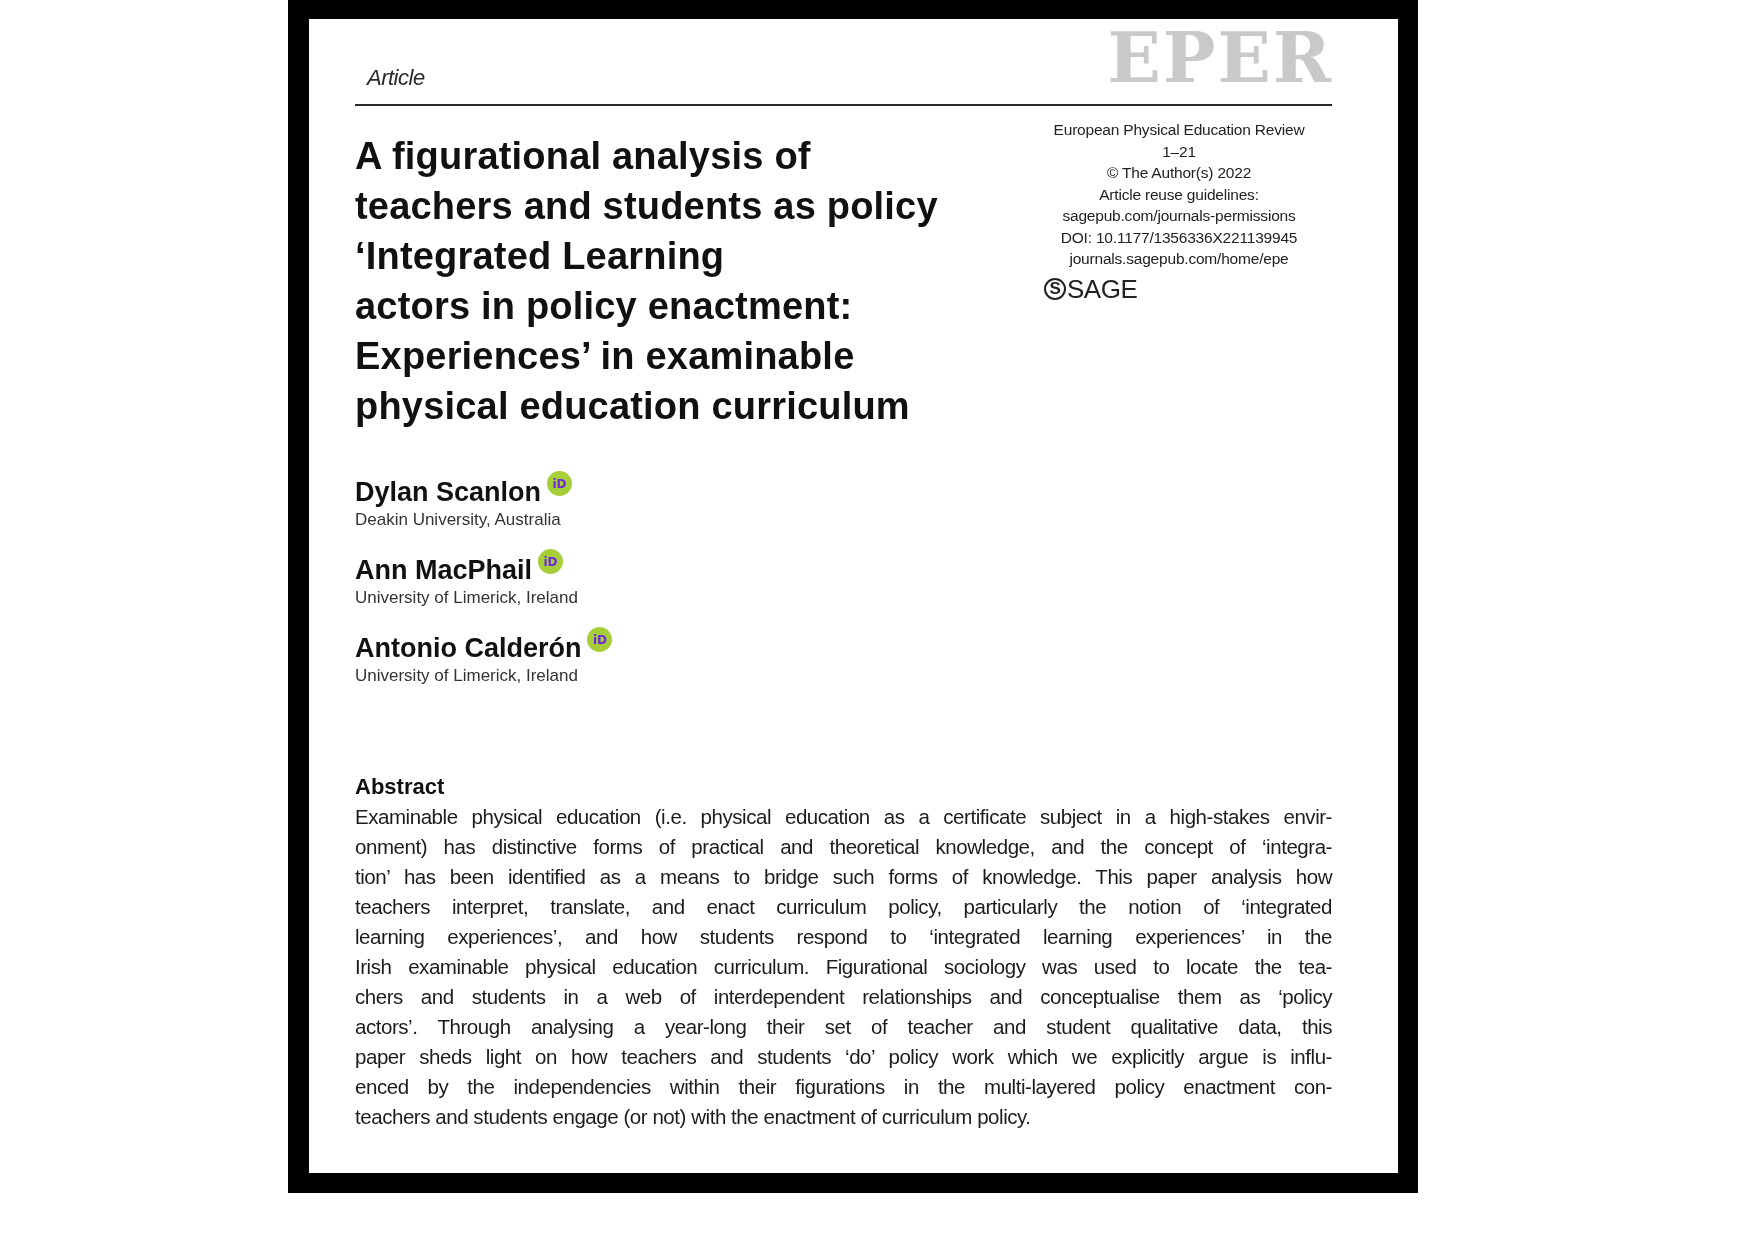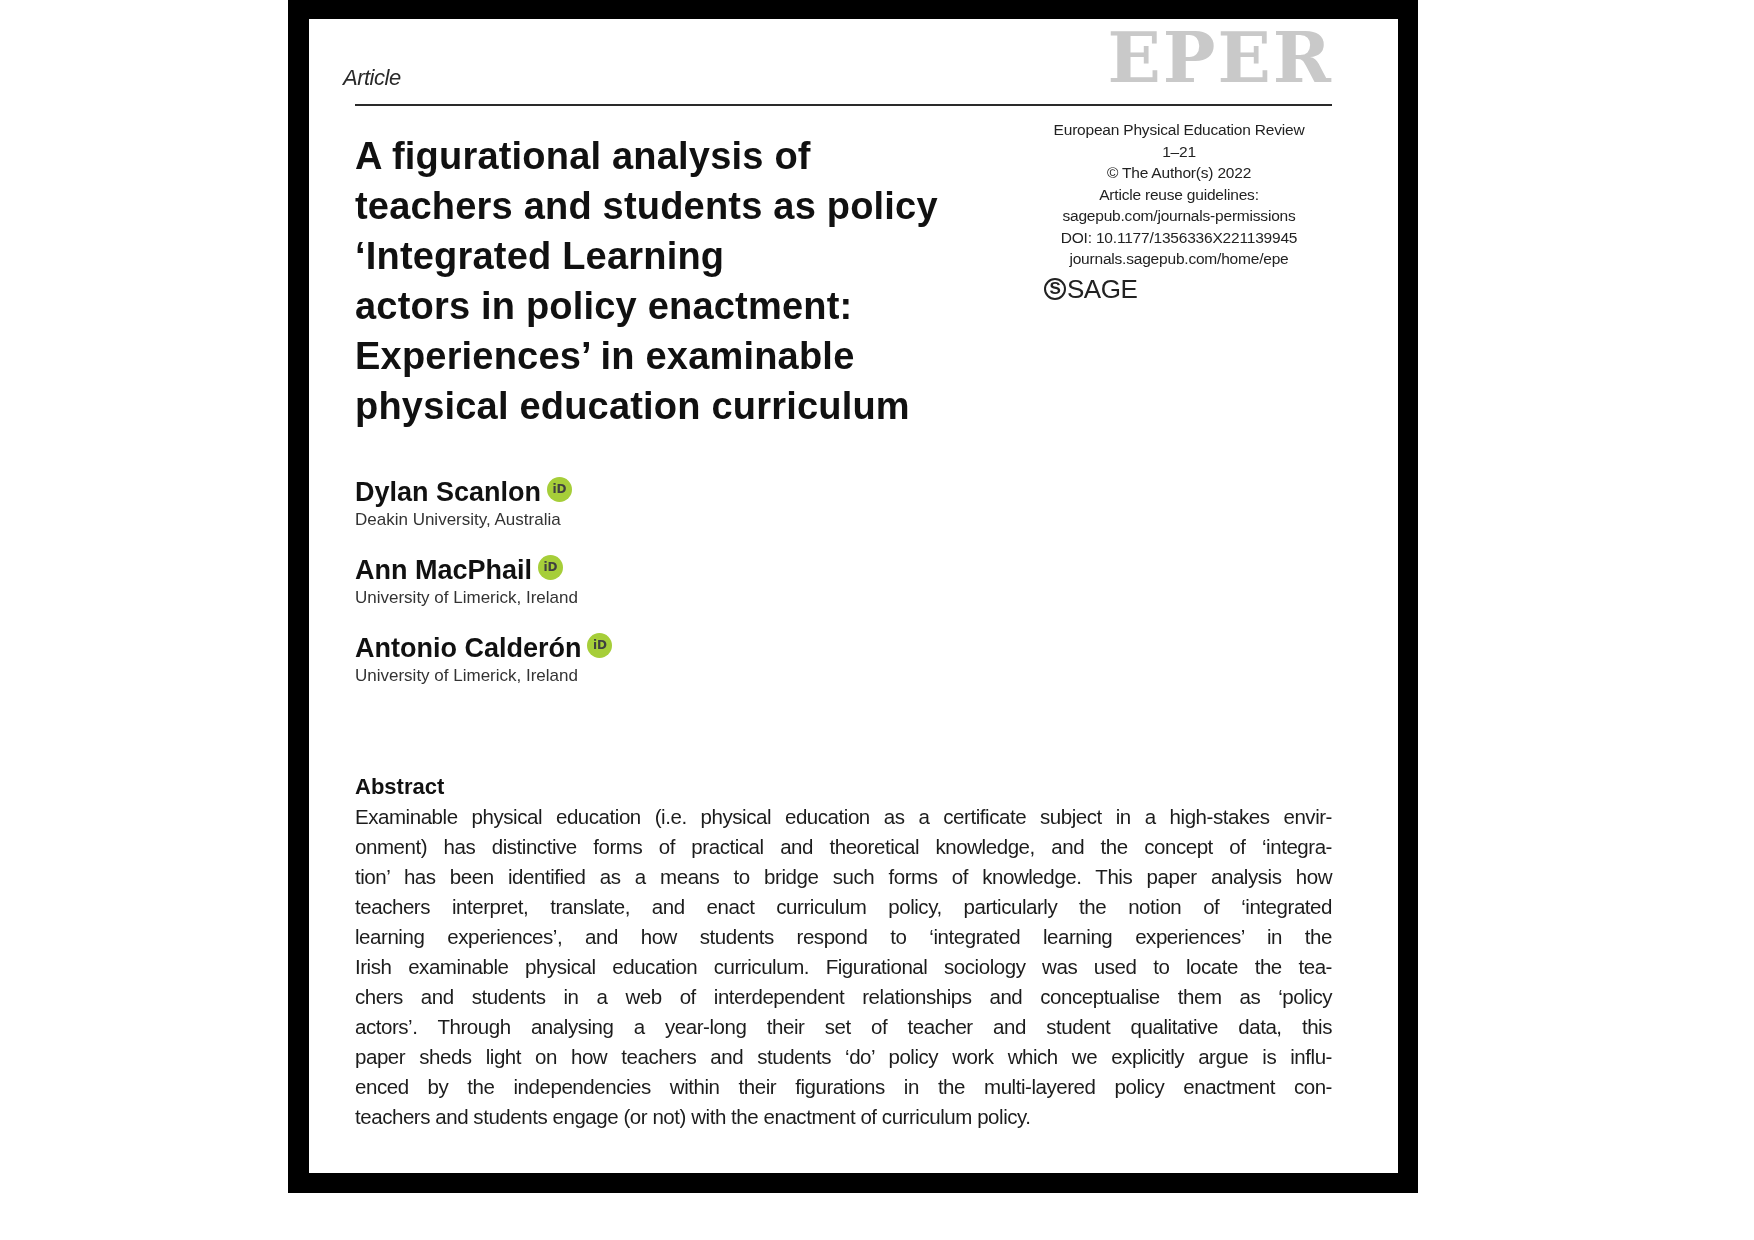--- a/index.html
+++ b/index.html
@@ -9,21 +9,21 @@
     }
     .frame {
       position: absolute; left: 288px; top: 0px; width: 1130px; height: 1193px;
       background: #000000;
     }
     .page {
       position: absolute; left: 309px; top: 19px; width: 1089px; height: 1154px;
       background: #ffffff;
     }
     .article-label {
-      position: absolute; left: 34px; top: 46px; font-size: 22px; font-style: italic;
+      position: absolute; left: 58px; top: 46px; font-size: 22px; font-style: italic;
       color: #2a2a2a; letter-spacing: -0.5px;
     }
     .logo {
       position: absolute; left: 762px; top: 6px; width: 262px; height: 66px;
       font-family: "DejaVu Serif", serif; font-weight: bold; font-size: 70px; line-height: 66px;
       color: #c9c9c9; letter-spacing: 2px; text-align: right;
     }
     .rule {
       position: absolute; left: 46px; top: 85px; width: 977px; height: 2px; background: #2a2a2a;
     }
@@ -42,25 +42,25 @@
       font-size: 17px; font-weight: bold; margin-right: 1px; box-sizing: border-box; line-height: 1;
     }
     .title {
       position: absolute; left: 46px; top: 112px; width: 650px;
       font-size: 38px; font-weight: bold; line-height: 50px; color: #111; letter-spacing: 0.2px;
     }
     .title div { white-space: nowrap; }
     .authors { position: absolute; left: 46px; top: 458px; width: 500px; }
     .author { margin-bottom: 24px; }
     .author-name {
-      display: flex; align-items: center; font-size: 27px; font-weight: bold; line-height: 30px; color: #111;
+      display: flex; align-items: flex-start; font-size: 27px; font-weight: bold; line-height: 30px; color: #111;
     }
     .orcid {
       display: inline-flex; align-items: center; justify-content: center;
-      width: 25px; height: 25px; border-radius: 50%; background: #a6ce39; color: #404040;
+      width: 25px; height: 25px; border-radius: 50%; background: #a6ce39; color: #6d28d9;
       font-size: 12px; font-weight: bold; margin-left: 6px; margin-top: -6px; font-family: "DejaVu Sans", sans-serif;
     }
     .affil { font-size: 17px; line-height: 22px; color: #333; margin-top: 2px; }
     .abstract { position: absolute; left: 46px; top: 755px; width: 977px; }
     .abstract-heading { font-size: 22px; font-weight: bold; line-height: 26px; color: #111; }
     .abstract-body { margin-top: 2px; }
     .abstract-line {
       font-size: 20.5px; line-height: 30px; color: #1c1c1c; white-space: nowrap;
       text-align: justify; text-align-last: justify; letter-spacing: -0.45px;
     }

